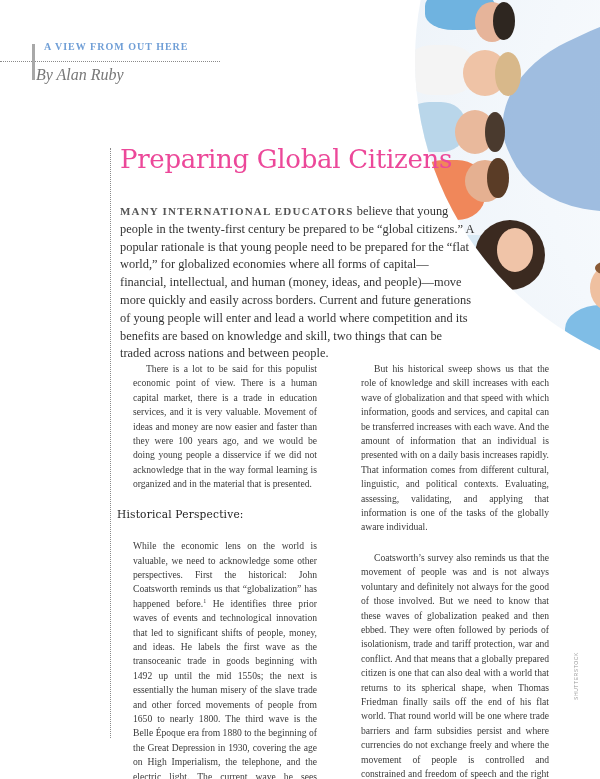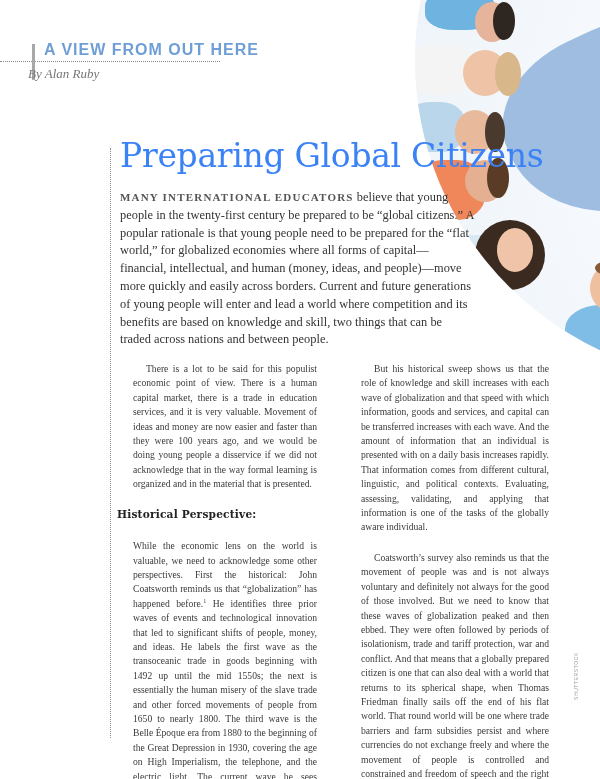--- a/index.html
+++ b/index.html
@@ -27,53 +27,53 @@
 
   .dotted-h {
     position: absolute; left: 0; top: 61px; width: 220px; height: 0;
     border-top: 1px dotted #8a8a8a;
   }
   .bar {
     position: absolute; left: 32px; top: 44px; width: 3px; height: 36px; background: #a8a8a8;
   }
   .kicker {
     position: absolute; left: 44px; top: 41px;
-    font-family: Liberation Sans, sans-serif;
-    font-weight: bold; font-size: 16px; letter-spacing: 1px; color: #6f9ed6;
+    font-family: Liberation Serif, serif;
+    font-weight: bold; font-size: 10px; letter-spacing: 1px; color: #6f9ed6;
   }
   .byline {
-    position: absolute; left: 28px; top: 66px;
-    font-style: italic; font-size: 13px; color: #777;
+    position: absolute; left: 36px; top: 66px;
+    font-style: italic; font-size: 16px; color: #777;
   }
   .dotted-v {
     position: absolute; left: 110px; top: 148px; width: 0; height: 590px;
     border-left: 1px dotted #8a8a8a;
   }
   .title {
-    position: absolute; left: 120px; top: 136px;
+    position: absolute; left: 120px; top: 144px;
     font-family: "DejaVu Serif", serif; font-weight: normal;
-    font-size: 33px; color: #3b82f6; letter-spacing: -0.3px;
+    font-size: 26px; color: #ec4899; letter-spacing: -0.3px;
   }
   .deck {
-    position: absolute; left: 120px; top: 189px; width: 355px;
+    position: absolute; left: 120px; top: 203px; width: 355px;
     font-size: 12.4px; line-height: 17.8px; color: #333;
   }
   .deck .lead {
     font-weight: bold; letter-spacing: 1.2px; color: #555; font-size: 11px;
   }
   .col {
     position: absolute; top: 346px; width: 216px;
     font-size: 9.6px; line-height: 14.4px; color: #3a3a3a; text-align: justify;
   }
   .col p { margin: 16px; text-indent: 13px; }
   .col p.noindent { text-indent: 0; }
   .col1 { left: 117px; }
   .col2 { left: 345px; width: 220px; }
   .col h3 {
-    margin: 12px 0 18px 0; font-size: 10.6px; line-height: 13.5px; font-weight: bold; color: #222;
+    margin: 12px 0 18px 0; font-size: 10.6px; line-height: 13.5px; font-weight: normal; color: #222;
     font-family: "DejaVu Serif", serif; letter-spacing: 0.2px;
   }
   .col2 .narrow { width: 170px; text-align: left; }
   sup { font-size: 6px; line-height: 0; }
   .credit {
     position: absolute; left: 573px; top: 700px;
     transform: rotate(-90deg); transform-origin: left top;
     font-family: "Liberation Sans", sans-serif; font-size: 5px; letter-spacing: 0.6px; color: #999;
   }
   .footer {

